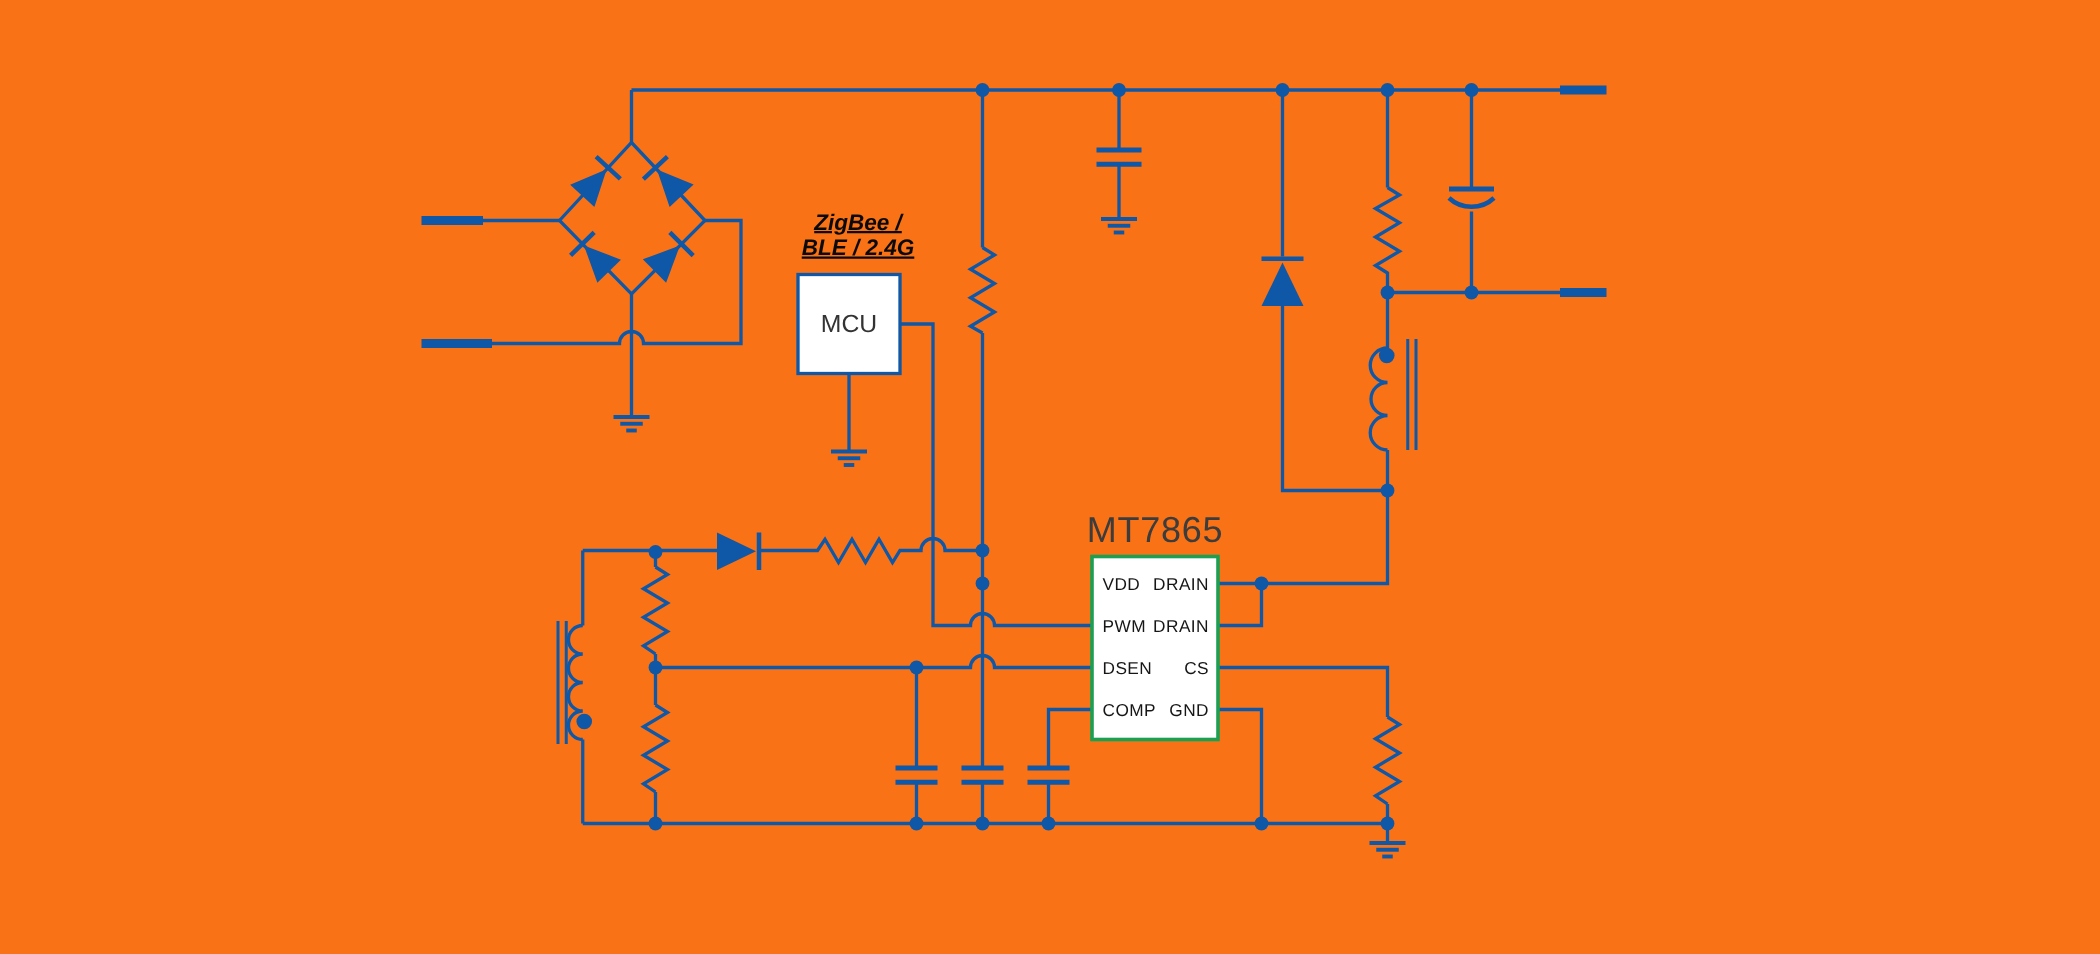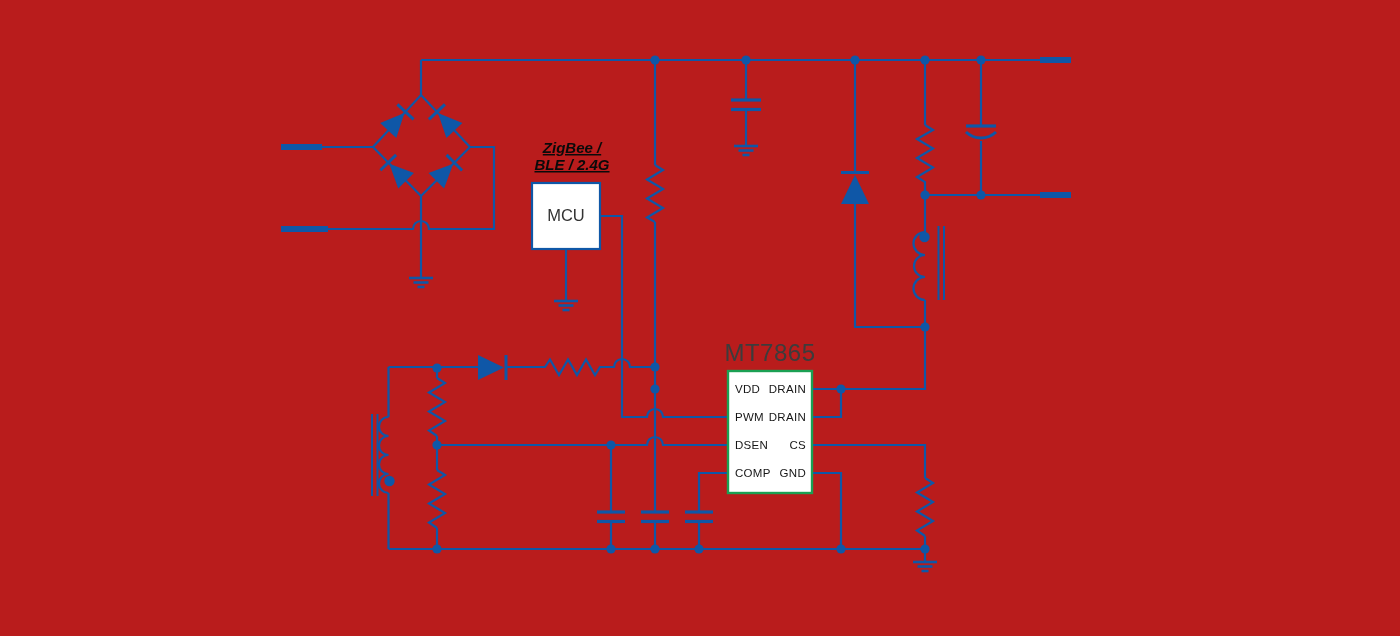--- a/index.html
+++ b/index.html
@@ -1,16 +1,16 @@
 <!DOCTYPE html>
 <html style="--wire: #0F57A7; --ic-outline: #1BA053; --ic-title: #3C3C3C; --pin-label: #161616; --mcu-label: #333333; --caption: #0A0A0A;"><head>
 <meta charset="utf-8">
 <style>
   html,body{margin:0;padding:0;background:#ffffff;}
-  .stage{position:relative;width:1400px;height:636px;background:#b91c1c;overflow:hidden;}
+  .stage{position:relative;width:1400px;height:636px;background:#f97316;overflow:hidden;}
   svg text{font-family:"Liberation Sans", sans-serif;}
   .wire{stroke:var(--wire);stroke-width:2.2;fill:none;}
   .terminal{stroke:var(--wire);stroke-width:6;fill:none;}
   .plate{stroke:var(--wire);stroke-width:3.2;fill:none;}
   .bar{stroke:var(--wire);stroke-width:3;fill:none;}
   .core{stroke:var(--wire);stroke-width:2;fill:none;}
   .fill{fill:var(--wire);stroke:none;}
   .dot{fill:var(--wire);}
   .gnd{stroke:var(--wire);stroke-width:2.6;fill:none;}
   .ic-box{fill:#ffffff;stroke:var(--ic-outline);stroke-width:2.4;}

